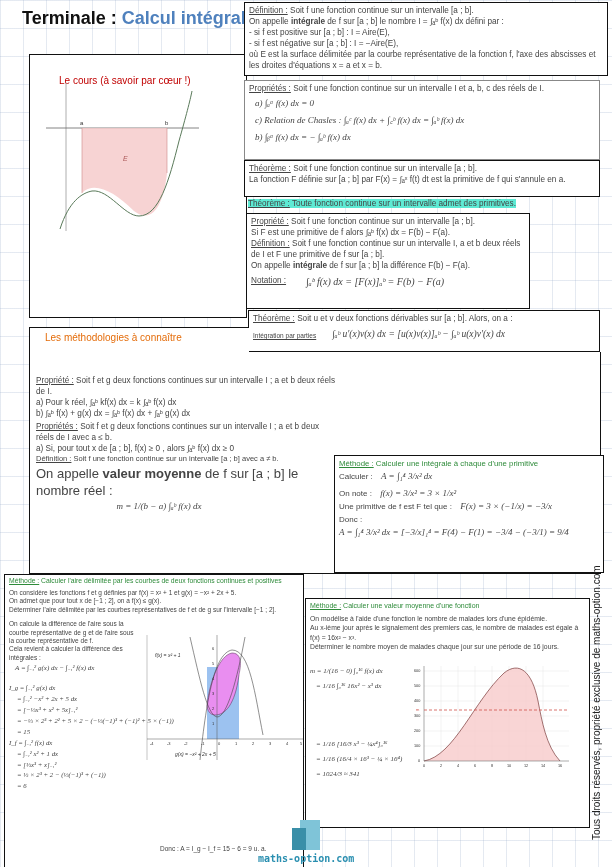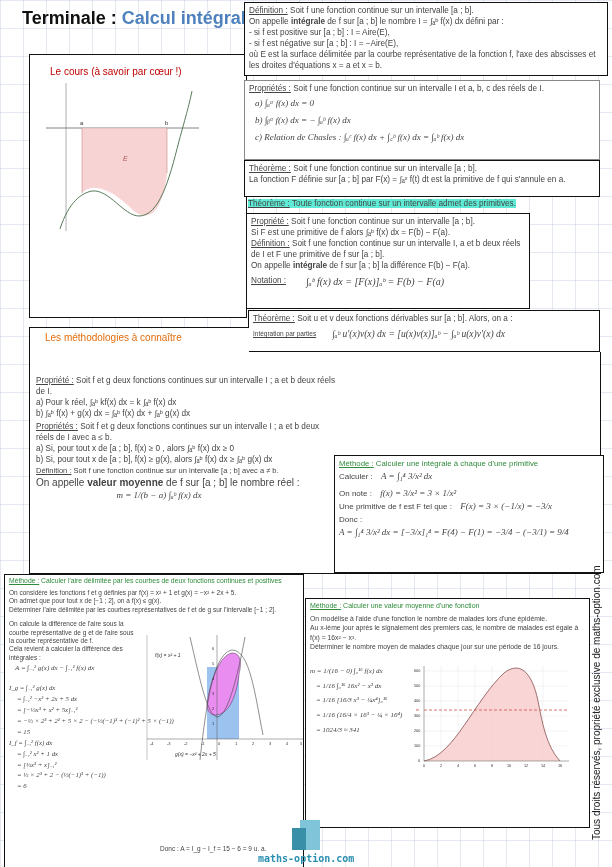--- a/index.html
+++ b/index.html
@@ -55,21 +55,21 @@
   </style>
 </head>
 <body>
 
 <div class="grid-bg"></div>
 
 <div class="title">
   <span>Terminale : </span><span class="accent">Calcul intégral</span>
 </div>
 
-<div class="box" style="left:29px; top:54px; width:218px; height:264px; padding:4px;">
+<div class="box" style="left:29px; top:54px; width:218px; height:264px; padding:13px;">
   <div class="section-title red" style="margin:6px 0 0 16px;">Le cours (à savoir par cœur !)</div>
   <svg width="160" height="150" viewBox="0 0 160 150" style="position:absolute; left:14px; top:26px;">
     <line x1="22" y1="2" x2="22" y2="150" stroke="#999" stroke-width="0.8"></line>
     <line x1="2" y1="47" x2="155" y2="47" stroke="#666" stroke-width="0.8"></line>
     <path d="M38 47 L38 112 C50 100 70 110 90 130 C110 145 120 120 123 92 L123 47 Z" fill="#f5c8c8" opacity="0.8"></path>
     <path d="M16 148 C25 120 38 112 48 110 C65 108 80 135 95 135 C115 135 125 100 135 60 C142 35 146 20 148 10" fill="none" stroke="#5a7a5a" stroke-width="1"></path>
     <line x1="38" y1="47" x2="38" y2="112" stroke="#c88" stroke-width="0.6"></line>
     <line x1="123" y1="47" x2="123" y2="92" stroke="#c88" stroke-width="0.6"></line>
     <text x="36" y="44" font-size="6" fill="#333">a</text>
     <text x="121" y="44" font-size="6" fill="#333">b</text>
@@ -81,22 +81,22 @@
   <div><span class="u">Définition :</span><span> Soit f une fonction continue sur un intervalle [a ; b].</span></div>
   <div><span>On appelle </span><span class="b">intégrale</span><span> de f sur [a ; b] le nombre I = ∫ₐᵇ f(x) dx défini par :</span></div>
   <div>- si f est positive sur [a ; b] : I = Aire(E),</div>
   <div>- si f est négative sur [a ; b] : I = −Aire(E),</div>
   <div>où E est la surface délimitée par la courbe représentative de la fonction f, l'axe des abscisses et les droites d'équations x = a et x = b.</div>
 </div>
 
 <div class="box thin" style="left:244px; top:80px; width:356px; height:80px;">
   <div><span class="u">Propriétés :</span><span> Soit f une fonction continue sur un intervalle I et a, b, c des réels de I.</span></div>
   <div class="eq" style="margin-top:3px;">a)  ∫ₐᵃ f(x) dx = 0</div>
+  <div class="eq" style="margin-top:5px;">c) Relation de Chasles :  ∫ₐᶜ f(x) dx + ∫꜀ᵇ f(x) dx = ∫ₐᵇ f(x) dx</div>
   <div class="eq" style="margin-top:5px;">b)  ∫ᵦᵃ f(x) dx = − ∫ₐᵇ f(x) dx</div>
-  <div class="eq" style="margin-top:5px;">c) Relation de Chasles :  ∫ₐᶜ f(x) dx + ∫꜀ᵇ f(x) dx = ∫ₐᵇ f(x) dx</div>
 </div>
 
 <div class="box" style="left:244px; top:160px; width:356px; height:37px;">
   <div><span class="u">Théorème :</span><span> Soit f une fonction continue sur un intervalle [a ; b].</span></div>
   <div>La fonction F définie sur [a ; b] par F(x) = ∫ₐˣ f(t) dt est la primitive de f qui s'annule en a.</div>
 </div>
 <div style="position:absolute; left:248px; top:199px; font-size:8.2px; color:#444; background:#5eead4;">
   <span class="u">Théorème :</span><span> Toute fonction continue sur un intervalle admet des primitives.</span>
 </div>
 
@@ -106,38 +106,37 @@
   <div><span class="u">Définition :</span><span> Soit f une fonction continue sur un intervalle I, a et b deux réels de I et F une primitive de f sur [a ; b].</span></div>
   <div><span>On appelle </span><span class="b">intégrale</span><span> de f sur [a ; b] la différence F(b) − F(a).</span></div>
   <div style="display:flex; align-items:center; gap:14px;">
     <span class="u">Notation :</span>
     <span class="eq" style="font-size:10px; margin-top:4px;">∫ₐᵇ f(x) dx = [F(x)]ₐᵇ = F(b) − F(a)</span>
   </div>
 </div>
 
 <div class="box" style="left:248px; top:310px; width:352px; height:42px;">
   <div><span class="u">Théorème :</span><span> Soit u et v deux fonctions dérivables sur [a ; b]. Alors, on a :</span></div>
-  <div style="display:flex; align-items:center; gap:10px; margin-top:4px;">
+  <div style="display:flex; align-items:flex-end; gap:10px; margin-top:4px;">
     <span class="u" style="font-size:6.5px;">Intégration par parties</span>
     <span class="eq" style="font-size:9.5px;">∫ₐᵇ u′(x)v(x) dx = [u(x)v(x)]ₐᵇ − ∫ₐᵇ u(x)v′(x) dx</span>
   </div>
 </div>
 
 <div class="box" style="left:29px; top:327px; width:220px; height:220px; padding:0; border-right:none;"></div>
 <div class="box" style="left:29px; top:352px; width:572px; height:222px; padding:0; border-top:none;"></div>
 <div class="section-title orange" style="position:absolute; left:31px; top:326px;">Les méthodologies à connaître</div>
 <div style="position:absolute; left:36px; top:375px; width:300px; font-size:8.2px; line-height:1.35; color:#444;">
   <div><span class="u">Propriété :</span><span> Soit f et g deux fonctions continues sur un intervalle I ; a et b deux réels de I.</span></div>
   <div>a) Pour k réel, ∫ₐᵇ kf(x) dx = k ∫ₐᵇ f(x) dx</div>
   <div>b) ∫ₐᵇ f(x) + g(x) dx = ∫ₐᵇ f(x) dx + ∫ₐᵇ g(x) dx</div>
   <div style="margin-top:2px;"><span class="u">Propriétés :</span><span> Soit f et g deux fonctions continues sur un intervalle I ; a et b deux réels de I avec a ≤ b.</span></div>
   <div>a) Si, pour tout x de [a ; b], f(x) ≥ 0 , alors ∫ₐᵇ f(x) dx ≥ 0</div>
-  <div>b) Si, pour tout x de [a ; b], f(x) ≥ g(x), alors ∫ₐᵇ f(x) dx ≥ ∫ₐᵇ g(x) dx</div>
   <div style="font-size:7.5px;"><span class="u">Définition :</span><span> Soit f une fonction continue sur un intervalle [a ; b] avec a ≠ b.</span></div>
-  <div style="font-size:10px;"><span>On appelle </span><span class="b">valeur moyenne</span><span> de f sur [a ; b] le nombre réel :</span></div>
+  <div style="font-size:13px;"><span>On appelle </span><span class="b">valeur moyenne</span><span> de f sur [a ; b] le nombre réel :</span></div>
   <div class="eq" style="text-align:center; padding-right:60px;">m = 1/(b − a) ∫ₐᵇ f(x) dx</div>
 </div>
 
 <div class="box" style="left:334px; top:455px; width:270px; height:118px; font-size:8px; line-height:1.5;">
   <div><span class="u method-title">Méthode :</span><span class="method-title"> Calculer une intégrale à chaque d'une primitive</span></div>
   <div><span>Calculer : </span><span class="eq">A = ∫₁⁴ 3/x² dx</span></div>
   <div style="margin-top:3px;"><span>On note : </span><span class="eq">f(x) = 3/x² = 3 × 1/x²</span></div>
   <div><span>Une primitive de f est F tel que : </span><span class="eq">F(x) = 3 × (−1/x) = −3/x</span></div>
   <div>Donc :</div>
   <div class="eq" style="padding-left:0;">A = ∫₁⁴ 3/x² dx = [−3/x]₁⁴ = F(4) − F(1) = −3/4 − (−3/1) = 9/4</div>
@@ -198,21 +197,21 @@
 </div>
 
 <div class="box" style="left:305px; top:598px; width:285px; height:230px; font-size:6.8px; line-height:1.4;">
   <div><span class="u method-title" style="font-size:7px;">Méthode :</span><span class="method-title" style="font-size:7px;"> Calculer une valeur moyenne d'une fonction</span></div>
   <div style="margin-top:3px;">On modélise à l'aide d'une fonction le nombre de malades lors d'une épidémie.</div>
   <div>Au x-ième jour après le signalement des premiers cas, le nombre de malades est égale à f(x) = 16x² − x³.</div>
   <div>Déterminer le nombre moyen de malades chaque jour sur une période de 16 jours.</div>
   <div style="margin-top:12px; width:100px; font-family:'Liberation Serif', serif; font-style:italic; font-size:7px; line-height:2.1;">
     <div>m = 1/(16 − 0) ∫₀¹⁶ f(x) dx</div>
     <div style="padding-left:6px;">= 1/16 ∫₀¹⁶ 16x² − x³ dx</div>
-    <div style="padding-left:6px;">= 1/16 [16/3 x³ − ¼x⁴]₀¹⁶</div>
+    <div style="padding-left:6px;margin-top:44px;">= 1/16 [16/3 x³ − ¼x⁴]₀¹⁶</div>
     <div style="padding-left:6px;">= 1/16 (16/4 × 16³ − ¼ × 16⁴)</div>
     <div style="padding-left:6px;">= 1024/3 ≈ 341</div>
   </div>
   <svg width="160" height="110" viewBox="0 0 160 110" style="position:absolute; left:108px; top:62px;">
     <g stroke="#ddd" stroke-width="0.4">
       <line x1="10" y1="10" x2="155" y2="10"></line>
         <line x1="10" y1="25" x2="155" y2="25"></line>
         <line x1="10" y1="40" x2="155" y2="40"></line>
       <line x1="10" y1="55" x2="155" y2="55"></line>
         <line x1="10" y1="70" x2="155" y2="70"></line>

